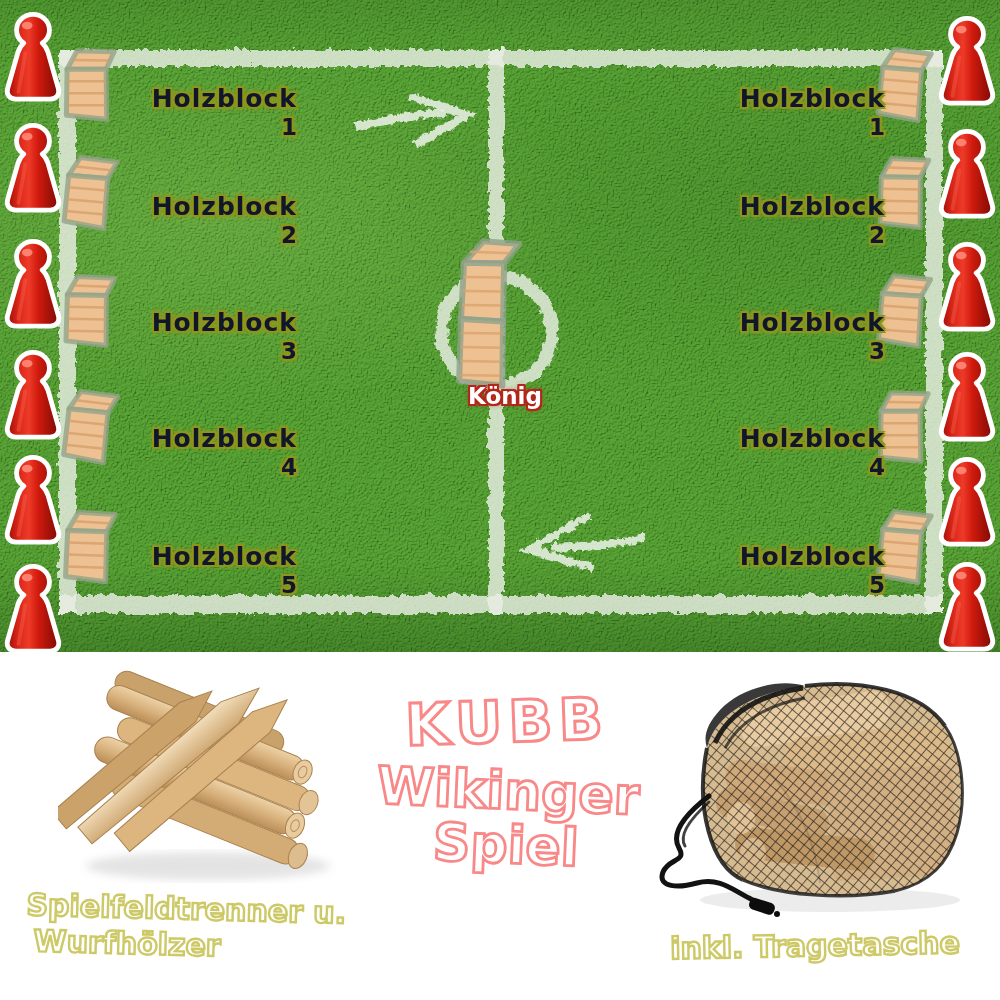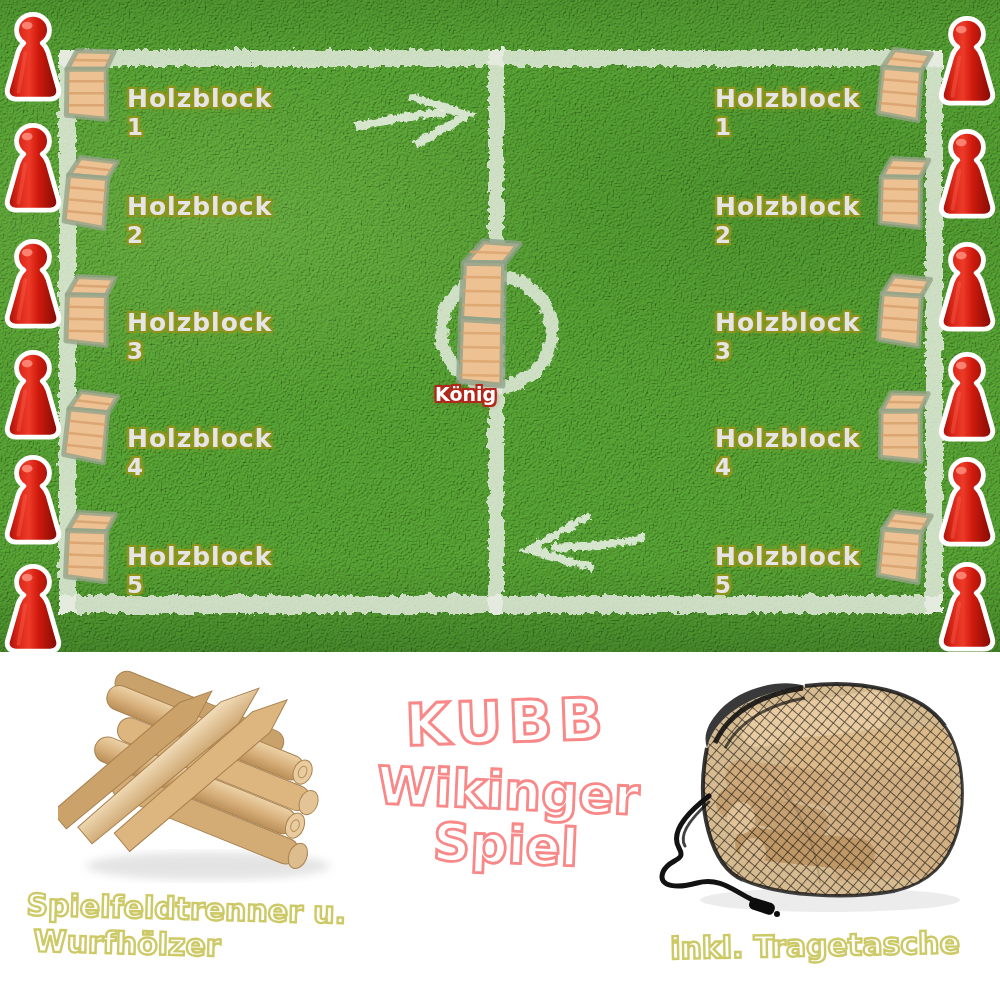--- a/index.html
+++ b/index.html
@@ -14,31 +14,31 @@
   .shade{position:absolute;left:0;top:0;width:1000px;height:652px;pointer-events:none;
     background:
       radial-gradient(620px 300px at 22% 35%, rgba(255,255,170,.10), transparent 60%),
       radial-gradient(700px 320px at 78% 30%, rgba(0,40,0,.10), transparent 60%),
       linear-gradient(to bottom, rgba(0,30,0,.10), rgba(0,0,0,0) 10%, rgba(0,0,0,0) 86%, rgba(0,25,0,.20));
   }
   .pawn{position:absolute;width:62px;height:94px;}
   .kubb-b{position:absolute;width:62px;height:82px;}
   .king-b{position:absolute;left:446px;top:236px;width:88px;height:166px;transform:rotate(-2deg);}
   .hz{
-    position:absolute;width:170px;text-align:left;color:#e5e5e5;
+    position:absolute;width:170px;text-align:right;color:#0f172a;
     font-weight:700;font-size:25px;letter-spacing:1px;line-height:1.02;
     text-shadow:-2px -2px 0 #8f941c,0 -2px 0 #8f941c,2px -2px 0 #8f941c,
       -2px 0 0 #8f941c,2px 0 0 #8f941c,
       -2px 2px 0 #8f941c,0 2px 0 #8f941c,2px 2px 0 #8f941c,
       0 0 7px rgba(160,165,30,.95);
   }
   .hz .num{display:block;font-size:23px;margin-top:4px;letter-spacing:0;}
   .king-label{
-    position:absolute;left:435px;top:383px;width:140px;text-align:left;color:#fff;
-    font-weight:700;font-size:19px;
+    position:absolute;left:435px;top:383px;width:140px;text-align:center;color:#fff;
+    font-weight:700;font-size:23px;
     text-shadow:-2px -2px 0 #b3271a,0 -2px 0 #b3271a,2px -2px 0 #b3271a,
       -2px 0 0 #b3271a,2px 0 0 #b3271a,
       -2px 2px 0 #b3271a,0 2px 0 #b3271a,2px 2px 0 #b3271a,
       0 0 6px rgba(150,30,20,.9);
   }
   
   .bottom{position:absolute;left:0;top:652px;width:1000px;height:348px;background:#ffffff;}
   .photo{position:absolute;}
   .h-pink{color:#fff;-webkit-text-stroke:3px #f98888;font-weight:700;position:absolute;text-align:center;}
   .kubb-title{left:362px;top:36px;width:290px;font-size:58px;letter-spacing:6px;transform:rotate(-2deg);}

